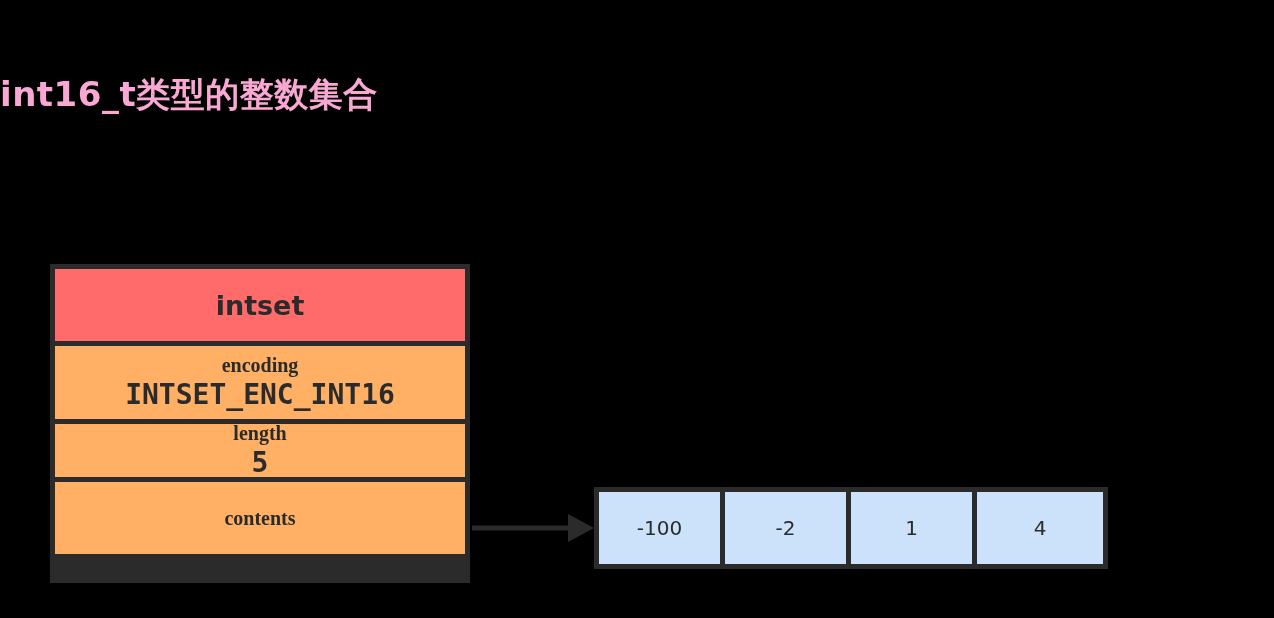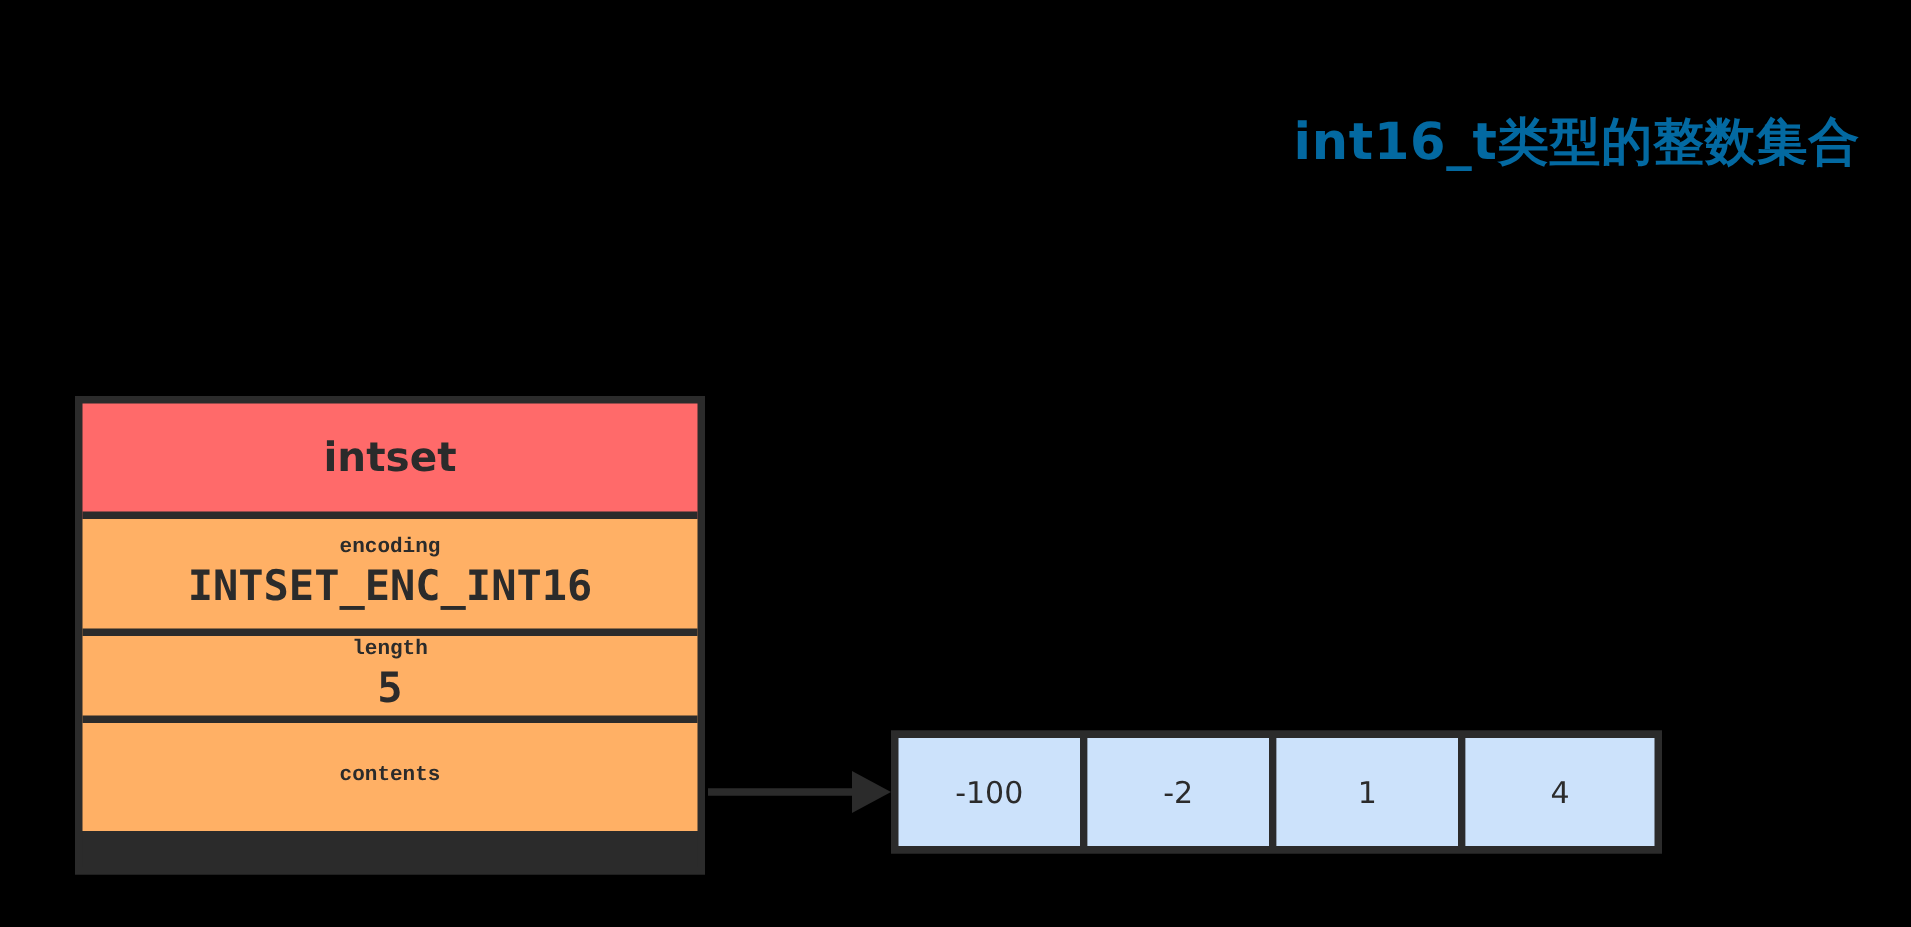--- a/index.html
+++ b/index.html
@@ -14,26 +14,26 @@
     overflow: hidden;
     font-family: "DejaVu Sans", sans-serif;
   }
 
   
   #diagram-title {
     position: absolute;
     left: 0;
     top: 72px;
     width: 1240px;
-    text-align: right;
+    text-align: left;
     font-family: "DejaVu Sans", sans-serif;
     font-weight: bold;
     font-size: 34px;
     letter-spacing: 0.5px;
-    color: #0369a1;
+    color: #f9a8d4;
     white-space: nowrap;
   }
 
   
   #intset-struct {
     position: absolute;
     left: 50px;
     top: 264px;
     width: 420px;
     height: 319px;
@@ -68,23 +68,23 @@
   #struct-length-row {
     height: 58px;
     background: #ffb065;
     border-bottom: 5px solid #2b2b2b;
   }
   #struct-contents-row {
     height: 72px;
     background: #ffb065;
   }
   .field-name {
-    font-family: Liberation Mono, monospace;
+    font-family: Liberation Serif, serif;
     font-weight: bold;
-    font-size: 14px;
+    font-size: 20px;
     line-height: 1.22;
   }
   .field-value {
     font-family: "DejaVu Sans Mono", monospace;
     font-weight: bold;
     font-size: 28px;
     line-height: 1.22;
   }
 
   

